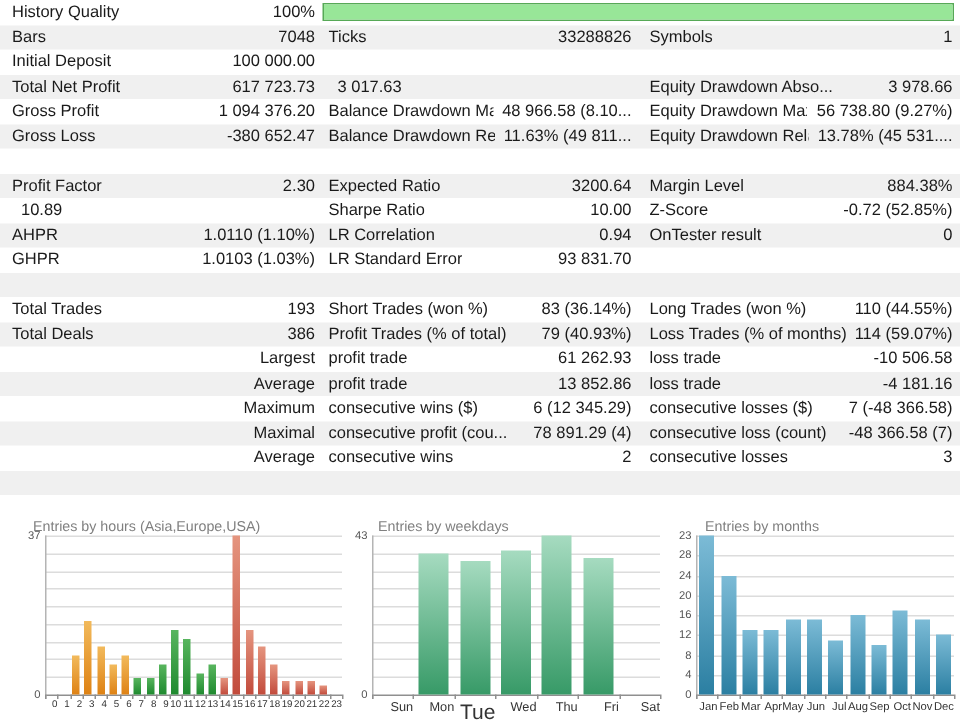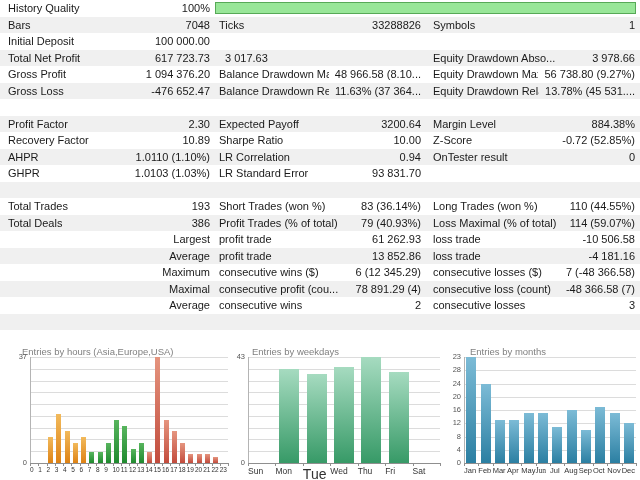--- a/index.html
+++ b/index.html
@@ -22,21 +22,21 @@
     border:1px solid #57a957;box-sizing:border-box;}
   .progress-fill{width:100%;height:100%;}
   
   .chart-title{position:absolute;top:346px;font-size:9.5px;color:#808080;white-space:nowrap;}
   .gridline{position:absolute;height:1px;background:#dcdcdc;}
   .gridline.base{background:#8f8f8f;}
   .vaxis{position:absolute;width:1px;background:#b4b4b4;}
   .ytick{position:absolute;font-size:7.5px;color:#555;text-align:right;line-height:8px;}
   .bar{position:absolute;}
   .xtick{position:absolute;width:1px;height:3px;background:#8f8f8f;}
-  .xlab{position:absolute;text-align:left;color:#333;white-space:nowrap;}
+  .xlab{position:absolute;text-align:right;color:#333;white-space:nowrap;}
 </style>
 </head>
 <body>
 
 <div class="screen">
   <div id="stat-table">
       <div class="row">
         <div class="grp g1">
           <span class="lbl">History Quality</span>
           <span class="val">100%</span>
@@ -104,25 +104,25 @@
           <span class="val">48 966.58 (8.10...</span>
         </div>
         <div class="grp g3">
           <span class="lbl">Equity Drawdown Maxi...</span>
           <span class="val">56 738.80 (9.27%)</span>
         </div>
       </div>
       <div class="row shaded">
         <div class="grp g1">
           <span class="lbl">Gross Loss</span>
-          <span class="val">-476 652.47</span>
+          <span class="val">-380 652.47</span>
         </div>
         <div class="grp g2">
           <span class="lbl">Balance Drawdown Rel...</span>
-          <span class="val">11.63% (37 364...</span>
+          <span class="val">11.63% (49 811...</span>
         </div>
         <div class="grp g3">
           <span class="lbl">Equity Drawdown Relat...</span>
           <span class="val">13.78% (45 531....</span>
         </div>
       </div>
       <div class="row">
         <div class="grp g1">
           <span class="lbl"></span>
           <span class="val"></span>
@@ -135,31 +135,30 @@
           <span class="lbl"></span>
           <span class="val"></span>
         </div>
       </div>
       <div class="row shaded">
         <div class="grp g1">
           <span class="lbl">Profit Factor</span>
           <span class="val">2.30</span>
         </div>
         <div class="grp g2">
-          <span class="lbl">Expected Payoff</span>
+          <span class="lbl">Expected Ratio</span>
           <span class="val">3200.64</span>
         </div>
         <div class="grp g3">
           <span class="lbl">Margin Level</span>
           <span class="val">884.38%</span>
         </div>
       </div>
       <div class="row">
         <div class="grp g1">
-          <span class="lbl">Recovery Factor</span>
           <span class="val">10.89</span>
         </div>
         <div class="grp g2">
           <span class="lbl">Sharpe Ratio</span>
           <span class="val">10.00</span>
         </div>
         <div class="grp g3">
           <span class="lbl">Z-Score</span>
           <span class="val">-0.72 (52.85%)</span>
         </div>
@@ -223,21 +222,21 @@
       <div class="row shaded">
         <div class="grp g1">
           <span class="lbl">Total Deals</span>
           <span class="val">386</span>
         </div>
         <div class="grp g2">
           <span class="lbl">Profit Trades (% of total)</span>
           <span class="val">79 (40.93%)</span>
         </div>
         <div class="grp g3">
-          <span class="lbl">Loss Maximal (% of total)</span>
+          <span class="lbl">Loss Trades (% of months)</span>
           <span class="val">114 (59.07%)</span>
         </div>
       </div>
       <div class="row">
         <div class="grp g1">
           <span class="lbl"></span>
           <span class="val">Largest</span>
         </div>
         <div class="grp g2">
           <span class="lbl">profit trade</span>
@@ -462,21 +461,21 @@
       <div class="xlab" style="left: 464px; width: 14.3333px; top: 466px; font-size: 7.5px;">Jan</div>
       <div class="bar" style="left: 480.5px; width: 10px; top: 383.5px; height: 79.5px; background: linear-gradient(rgb(124, 187, 214), rgb(43, 127, 162));"></div>
       <div class="xlab" style="left: 478.333px; width: 14.3333px; top: 466px; font-size: 7.5px;">Feb</div>
       <div class="bar" style="left: 494.833px; width: 10px; top: 419.938px; height: 43.0625px; background: linear-gradient(rgb(124, 187, 214), rgb(43, 127, 162));"></div>
       <div class="xlab" style="left: 492.667px; width: 14.3333px; top: 466px; font-size: 7.5px;">Mar</div>
       <div class="bar" style="left: 509.167px; width: 10px; top: 419.938px; height: 43.0625px; background: linear-gradient(rgb(124, 187, 214), rgb(43, 127, 162));"></div>
       <div class="xlab" style="left: 507px; width: 14.3333px; top: 466px; font-size: 7.5px;">Apr</div>
       <div class="bar" style="left: 523.5px; width: 10px; top: 413.312px; height: 49.6875px; background: linear-gradient(rgb(124, 187, 214), rgb(43, 127, 162));"></div>
       <div class="xlab" style="left: 521.333px; width: 14.3333px; top: 466px; font-size: 7.5px;">May</div>
       <div class="bar" style="left: 537.833px; width: 10px; top: 413.312px; height: 49.6875px; background: linear-gradient(rgb(124, 187, 214), rgb(43, 127, 162));"></div>
-      <div class="xlab" style="left: 535.667px; width: 14.3333px; top: 466px; font-size: 7.5px; font-family: Liberation Serif, serif;">Jun</div>
+      <div class="xlab" style="left: 535.667px; width: 14.3333px; top: 466px; font-size: 7.5px;">Jun</div>
       <div class="bar" style="left: 552.167px; width: 10px; top: 426.562px; height: 36.4375px; background: linear-gradient(rgb(124, 187, 214), rgb(43, 127, 162));"></div>
       <div class="xlab" style="left: 550px; width: 14.3333px; top: 466px; font-size: 7.5px;">Jul</div>
       <div class="bar" style="left: 566.5px; width: 10px; top: 410px; height: 53px; background: linear-gradient(rgb(124, 187, 214), rgb(43, 127, 162));"></div>
       <div class="xlab" style="left: 564.333px; width: 14.3333px; top: 466px; font-size: 7.5px;">Aug</div>
       <div class="bar" style="left: 580.833px; width: 10px; top: 429.875px; height: 33.125px; background: linear-gradient(rgb(124, 187, 214), rgb(43, 127, 162));"></div>
       <div class="xlab" style="left: 578.667px; width: 14.3333px; top: 466px; font-size: 7.5px;">Sep</div>
       <div class="bar" style="left: 595.167px; width: 10px; top: 406.688px; height: 56.3125px; background: linear-gradient(rgb(124, 187, 214), rgb(43, 127, 162));"></div>
       <div class="xlab" style="left: 593px; width: 14.3333px; top: 466px; font-size: 7.5px;">Oct</div>
       <div class="bar" style="left: 609.5px; width: 10px; top: 413.312px; height: 49.6875px; background: linear-gradient(rgb(124, 187, 214), rgb(43, 127, 162));"></div>
       <div class="xlab" style="left: 607.333px; width: 14.3333px; top: 466px; font-size: 7.5px;">Nov</div>

